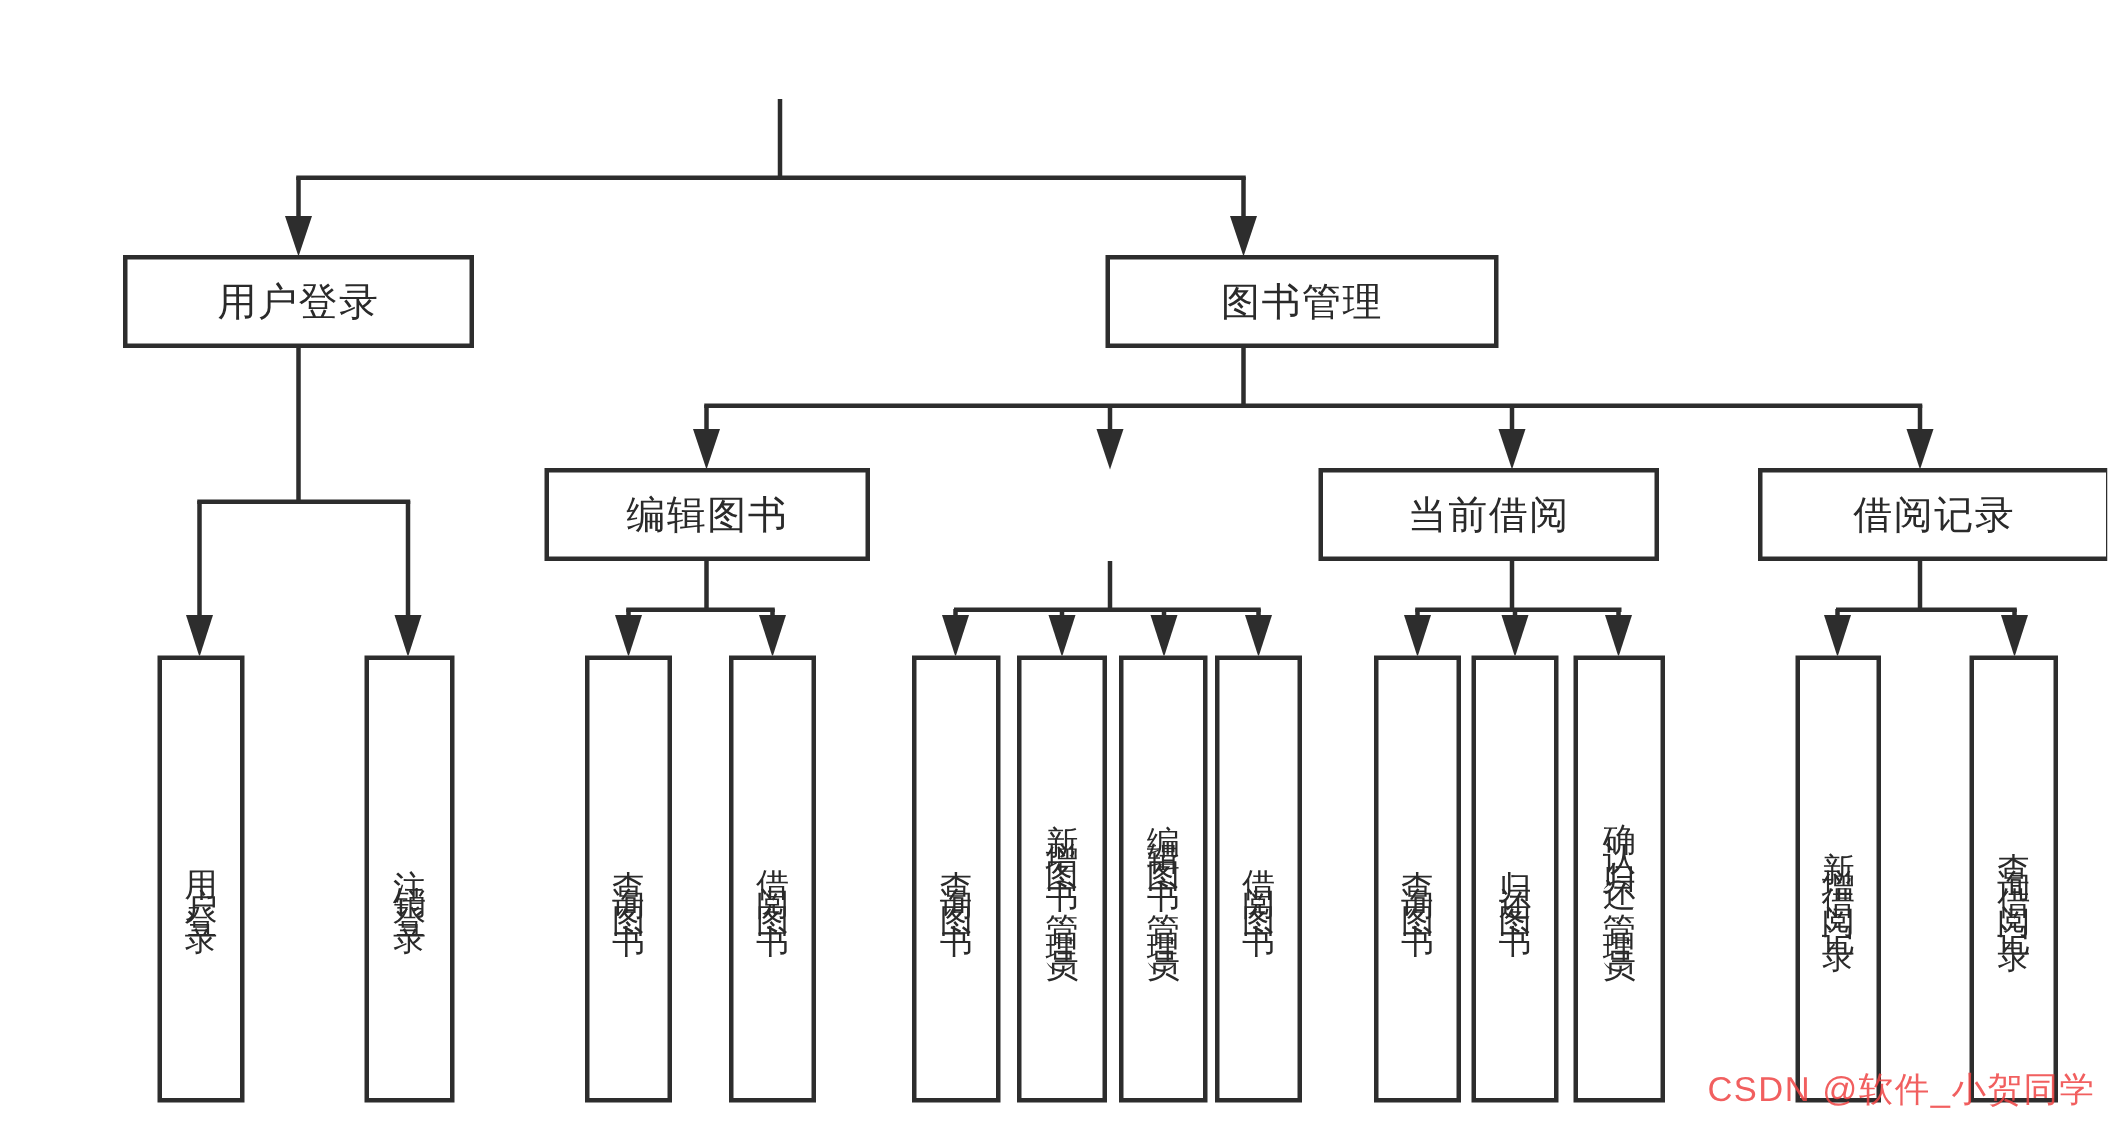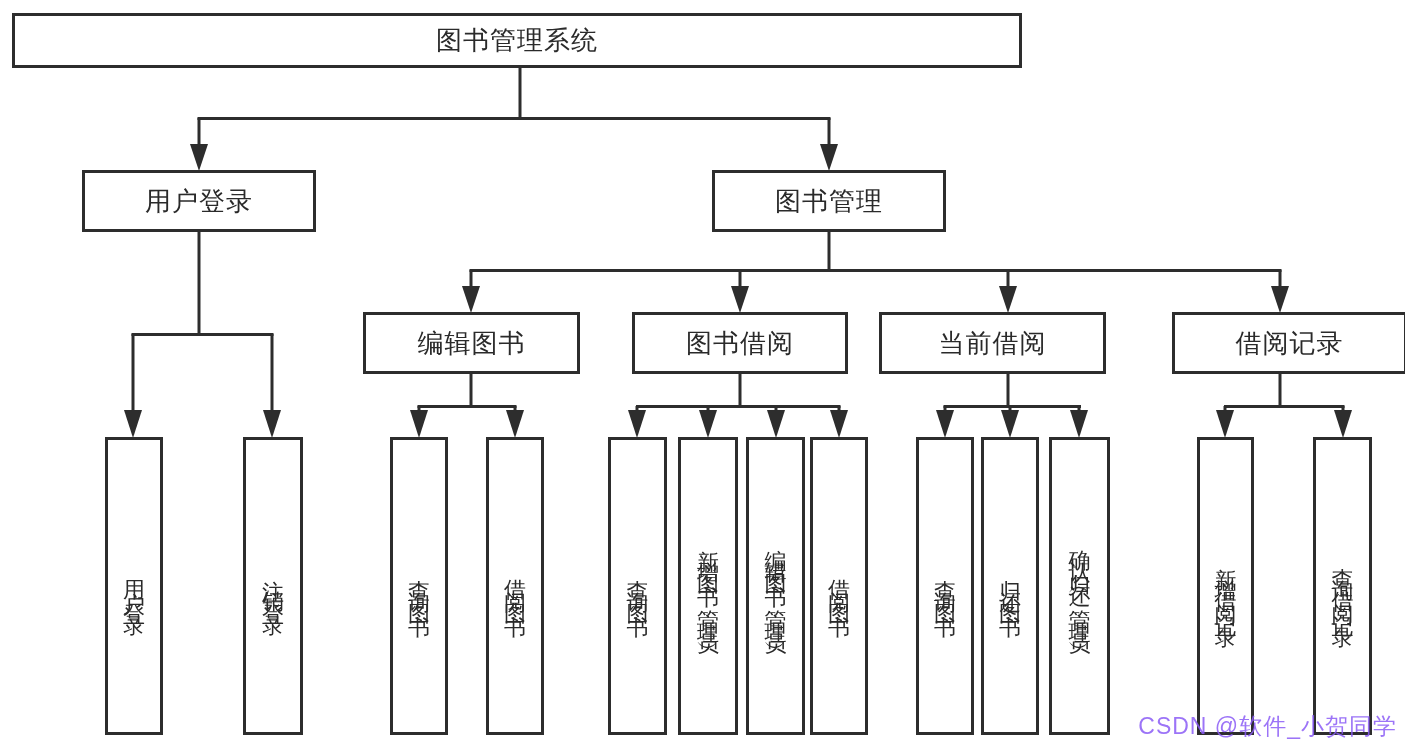--- a/index.html
+++ b/index.html
@@ -53,21 +53,21 @@
     line-height: 1;
     white-space: nowrap;
   }
   .watermark {
     position: absolute;
     top: 711px;
     right: 8px;
     z-index: 3;
     font-size: 23px;
     letter-spacing: 1px;
-    color: #8b5cf6;
+    color: #ef4444;
     opacity: 0.85;
     white-space: nowrap;
   }
 </style>
 </head>
 <body>
 
 <div class="canvas">
 
   <svg class="connectors" width="1405" height="747" viewBox="0 0 1405 747">
@@ -139,37 +139,31 @@
     <g>
       <line x1="1280" y1="374" x2="1280" y2="408"></line>
       <line x1="1224" y1="406.5" x2="1344.5" y2="406.5"></line>
       <line x1="1225" y1="406" x2="1225" y2="414"></line>
       <path d="M1216 410 L1234 410 L1225 438 Z"></path>
       <line x1="1343" y1="406" x2="1343" y2="414"></line>
       <path d="M1334 410 L1352 410 L1343 438 Z"></path>
     </g>
   </svg>
 
-  <div class="node hbox" style="left:12px;top:13px;width:1010px;height:55px">
-    <span>图书管理系统</span>
-  </div>
 
   <div class="node hbox" style="left:82px;top:170px;width:234px;height:62px">
     <span>用户登录</span>
   </div>
-  <div class="node hbox" style="left:712px;top:170px;width:234px;height:62px">
+  <div class="node hbox" style="left:737px;top:170px;width:262px;height:62px">
     <span>图书管理</span>
   </div>
 
   <div class="node hbox" style="left:363px;top:312px;width:217px;height:62px">
     <span>编辑图书</span>
   </div>
-  <div class="node hbox" style="left:632px;top:312px;width:216px;height:62px">
-    <span>图书借阅</span>
-  </div>
   <div class="node hbox" style="left:879px;top:312px;width:227px;height:62px">
     <span>当前借阅</span>
   </div>
   <div class="node hbox" style="left:1172px;top:312px;width:235px;height:62px">
     <span>借阅记录</span>
   </div>
 
   <div class="node vbox" style="left:105px;top:437px;width:58px;height:298px">
     <span>用户登录</span>
   </div>

